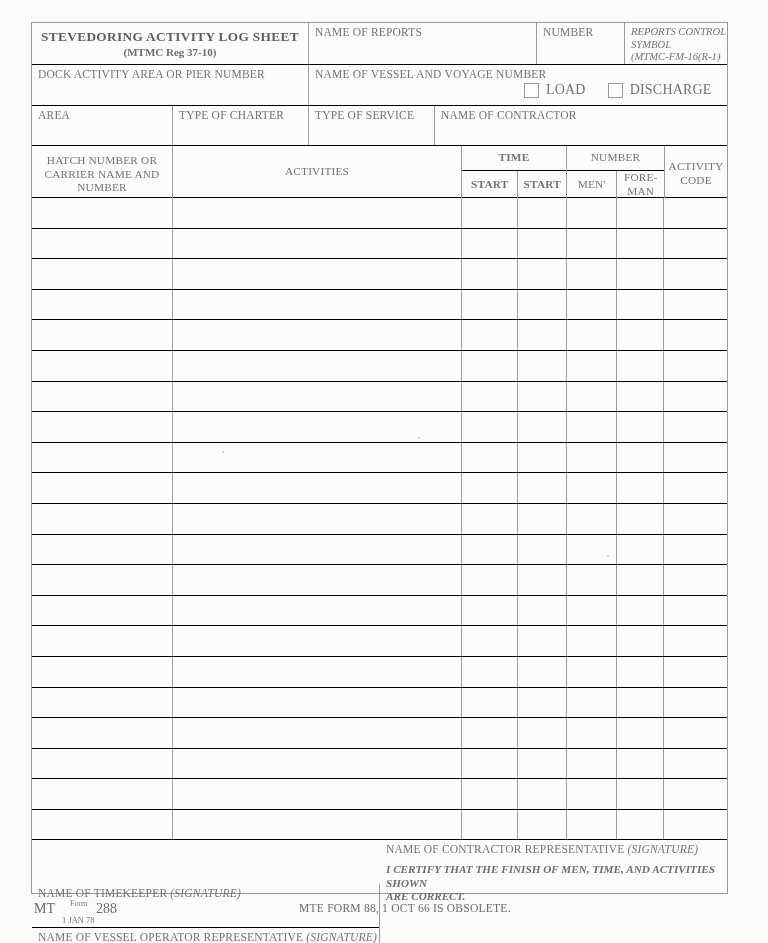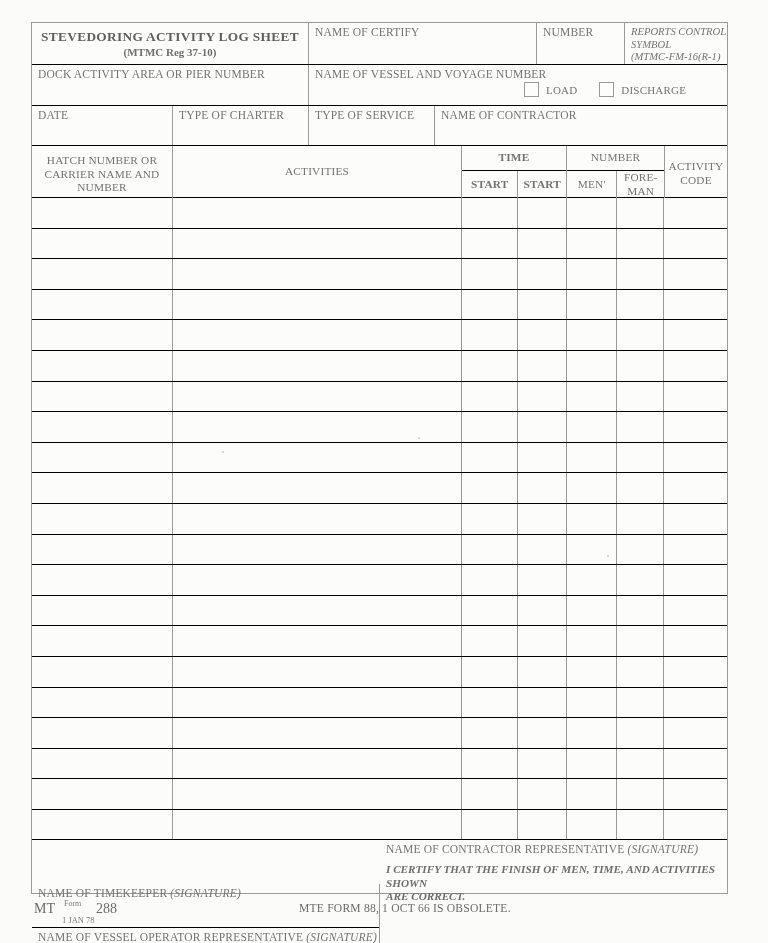--- a/index.html
+++ b/index.html
@@ -93,21 +93,21 @@
     left: 215px; top: 17px;
     display: flex;
     align-items: center;
   }
   .chkbox {
     width: 13px; height: 13px;
     border: 1px solid #9a9a9a;
     background: #fdfdfc;
   }
   .chklbl {
-    font-size: 11px;
+    font-size: 14px;
     color: #737373;
     margin-left: 7px;
     margin-right: 22px;
     letter-spacing: .2px;
     font-family: Liberation Serif, serif;
   }
 
   #hdr-date    { width: 141px; height: 39px; }
   #hdr-charter { width: 136px; height: 39px; }
   #hdr-service { width: 126px; height: 39px; }
@@ -187,21 +187,21 @@
     height: 30px;
   }
   #fid-mt {
     position: absolute;
     left: 0; top: 2px;
     font-size: 14px;
     color: #6b6b6b;
   }
   #fid-form {
     position: absolute;
-    left: 30px; top: 0px;
+    left: 36px; top: 0px;
     font-size: 8px;
     color: #7a7a7a;
   }
   #fid-num {
     position: absolute;
     left: 62px; top: 2px;
     font-size: 14px;
     color: #6b6b6b;
   }
   #fid-date {
@@ -231,21 +231,21 @@
 <div id="sheet">
 
   <div id="form">
 
     <div class="row bb">
       <div class="cell br" id="title-cell">
         <div id="title-main">STEVEDORING ACTIVITY LOG SHEET</div>
         <div id="title-sub">(MTMC Reg 37-10)</div>
       </div>
       <div class="cell br" id="hdr-terminal">
-        <span class="lbl">NAME OF CERTIFY</span>
+        <span class="lbl">NAME OF REPORTS</span>
       </div>
       <div class="cell br" id="hdr-number">
         <span class="lbl">NUMBER</span>
       </div>
       <div class="cell" id="hdr-rcs">
         <div id="rcs-text">
           <div>REPORTS CONTROL</div>
           <div>SYMBOL</div>
           <div>(MTMC-FM-16(R-1)</div>
         </div>
@@ -262,21 +262,21 @@
           <span class="chkbox"></span>
           <span class="chklbl">LOAD</span>
           <span class="chkbox"></span>
           <span class="chklbl">DISCHARGE</span>
         </div>
       </div>
     </div>
 
     <div class="row bb">
       <div class="cell br" id="hdr-date">
-        <span class="lbl">DATE</span>
+        <span class="lbl">AREA</span>
       </div>
       <div class="cell br" id="hdr-charter">
         <span class="lbl">TYPE OF CHARTER</span>
       </div>
       <div class="cell br" id="hdr-service">
         <span class="lbl">TYPE OF SERVICE</span>
       </div>
       <div class="cell" id="hdr-contr">
         <span class="lbl">NAME OF CONTRACTOR</span>
       </div>

